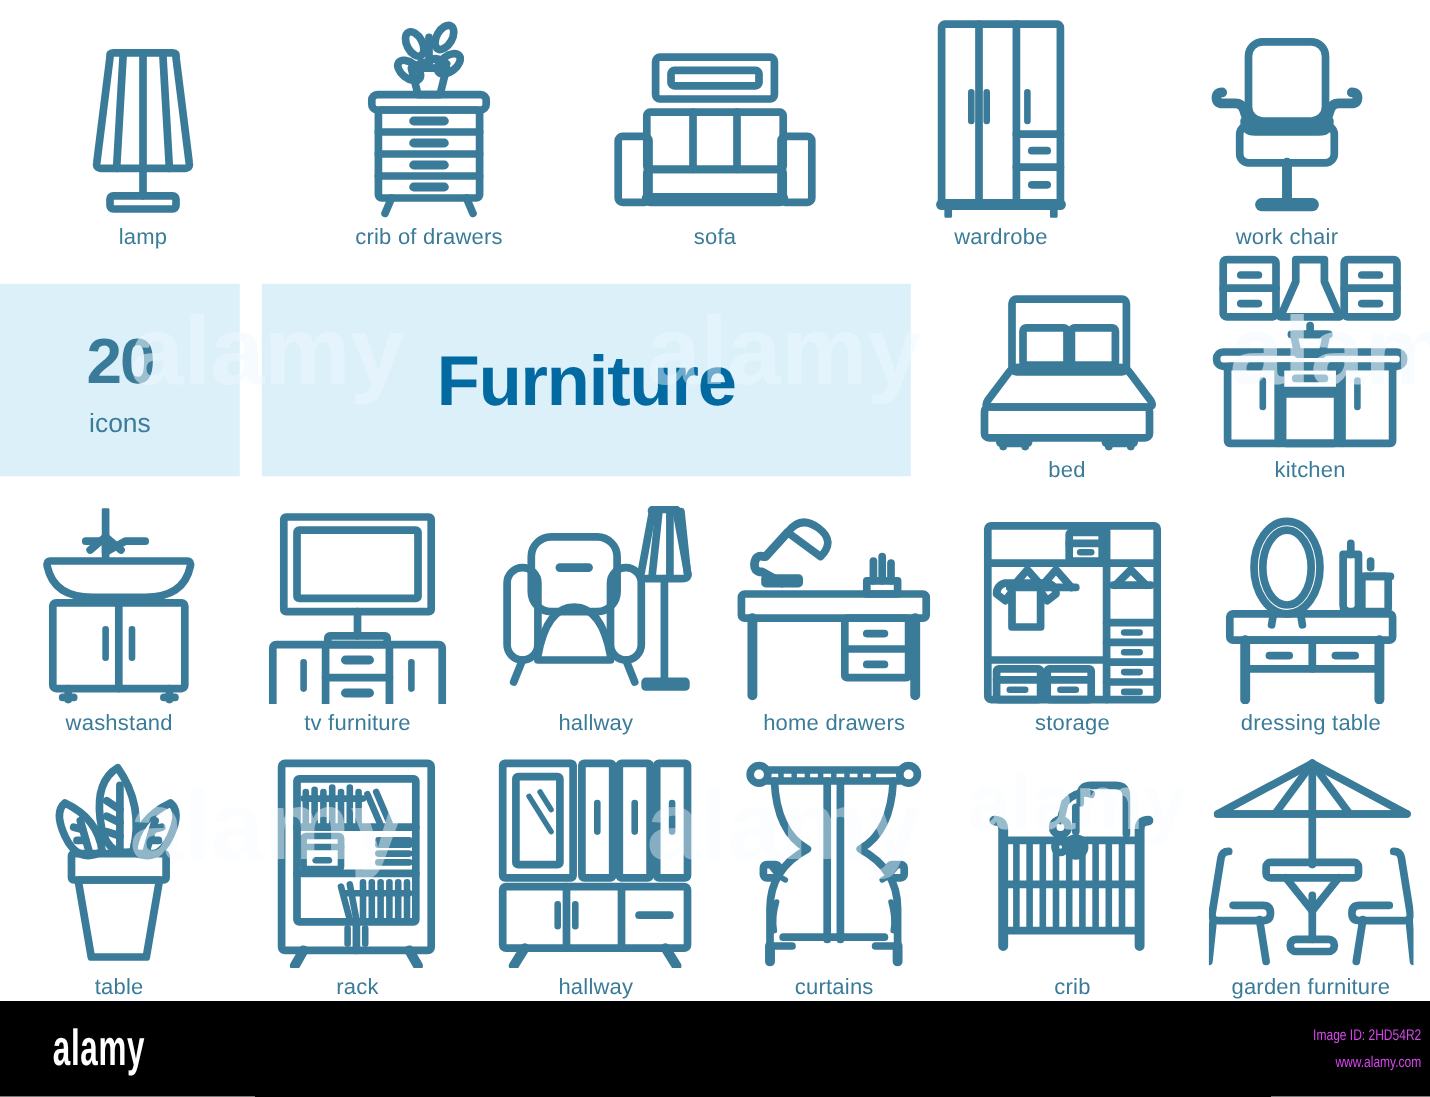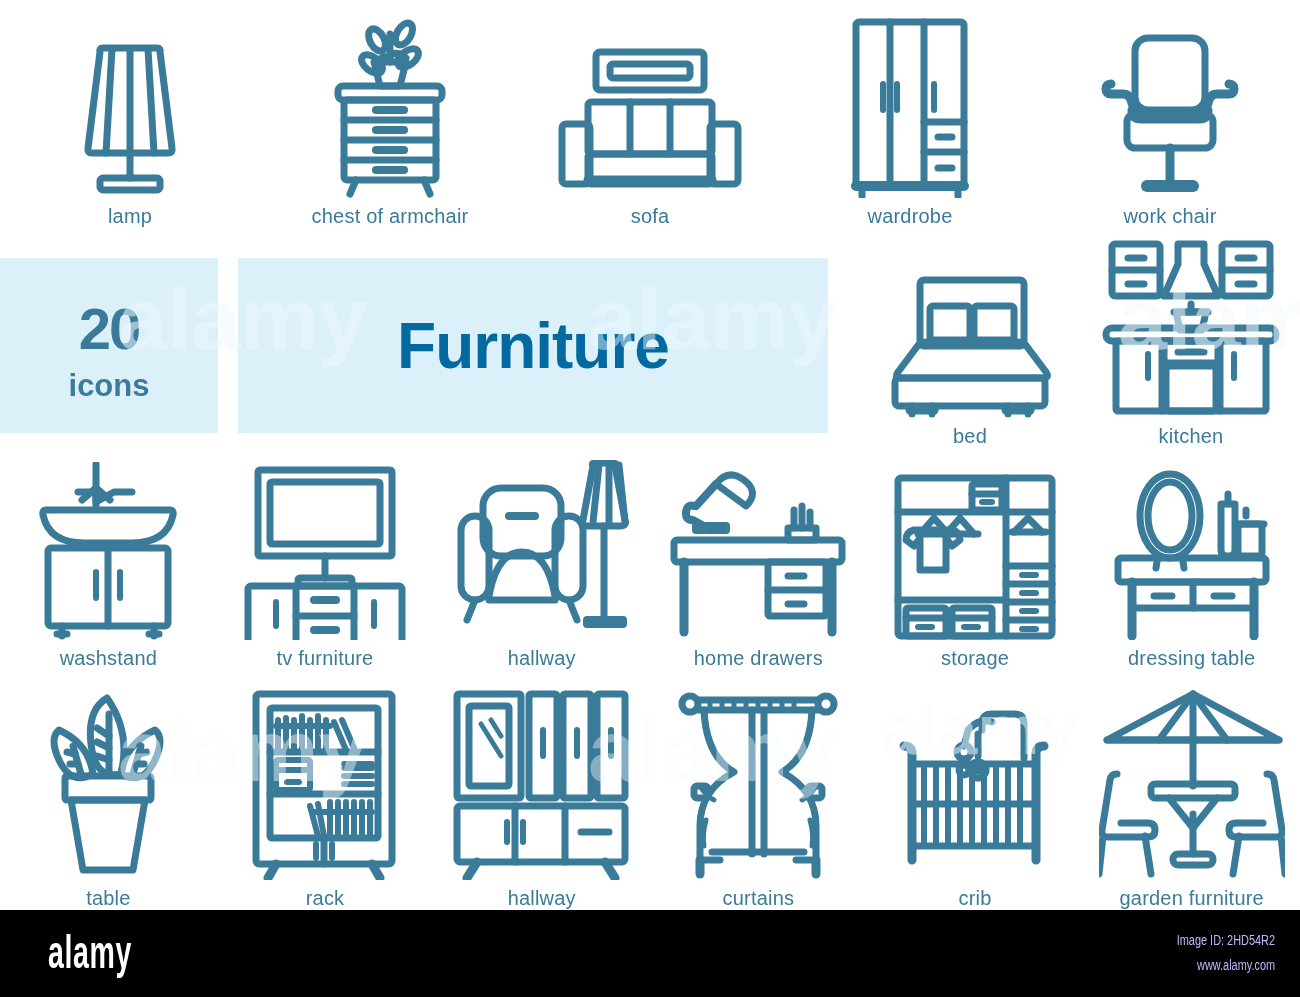--- a/index.html
+++ b/index.html
@@ -36,39 +36,39 @@
   #bannerrow{position:absolute;top:232px;left:0;width:1300px;height:216px;}
   .bannerbox{position:absolute;background:#dcf0fa;}
   #box-count{left:0;top:26px;width:218px;height:175px;
     display:flex;flex-direction:column;align-items:center;justify-content:center;}
   #box-title{left:238px;top:26px;width:590px;height:175px;
     display:flex;align-items:center;justify-content:center;}
   .bignum{
     color:#3a7b99;font-size:58px;line-height:78px;font-weight:bold;
     letter-spacing:-2px;
   }
-  .iconsword{color:#3a7b99;font-size:31px;line-height:32px;font-weight:bold;margin-top:2px;}
+  .iconsword{color:#3a7b99;font-size:24px;line-height:32px;font-weight:normal;margin-top:2px;}
   .bigtitle{
     color:#0369a1;font-size:64px;line-height:92px;font-weight:bold;letter-spacing:-1px;
   }
-  .banner-cell{position:absolute;display:flex;flex-direction:column;align-items:center;justify-content:flex-end;height:216px;}
+  .banner-cell{position:absolute;display:flex;flex-direction:column;align-items:center;height:216px;}
   #bc-bed{left:862px;width:216px;}
   #bc-kitchen{left:1082px;width:218px;}
   .banner-cell .art{height:178px;}
 
   
   #bar{position:absolute;left:0;top:910px;width:1300px;height:87px;background:#000;}
   #alamy-logo{
     position:absolute;left:48px;top:18px;
     color:#fff;font-family:"Liberation Sans",sans-serif;
     font-weight:bold;font-size:46px;line-height:48px;
     transform:scaleX(.62);transform-origin:left top;
     letter-spacing:1px;
   }
-  #bar-right{position:absolute;right:25px;top:18px;text-align:right;color:#c4b5fd;}
+  #bar-right{position:absolute;right:8px;top:18px;text-align:right;color:#d946ef;}
   #bar-right div{font-size:14px;line-height:25px;transform:scaleX(.78);transform-origin:right center;}
 
   
   .wm{position:absolute;color:rgba(255,255,255,.55);font-weight:bold;pointer-events:none;
       font-family:"Liberation Sans",sans-serif;}
   svg{display:block;}
 </style>
 </head>
 <body>
 
@@ -114,21 +114,21 @@
               <path d="M24 144 h92"></path>
             <path d="M56 94 h28" stroke-width="8"></path>
             <path d="M56 114 h28" stroke-width="8"></path>
             <path d="M56 134 h28" stroke-width="8"></path>
             <path d="M56 154 h28" stroke-width="8"></path>
             <path d="M36 164 L30 178"></path>
               <path d="M104 164 L110 178"></path>
           </g>
         </svg>
       </div>
-      <div class="lbl">chest of armchair</div>
+      <div class="lbl">crib of drawers</div>
     </div>
 
     <div class="cell">
       <div class="art">
         <svg width="192" height="150" viewBox="0 0 192 150">
           <g fill="none" stroke="#3a7b99" stroke-width="7" stroke-linecap="round" stroke-linejoin="round">
             <rect x="42" y="4" width="108" height="38" rx="4"></rect>
             <rect x="56" y="16" width="80" height="14" rx="3"></rect>
             <rect x="34" y="54" width="124" height="52" rx="3"></rect>
             <path d="M76 54 L76 106"></path>

